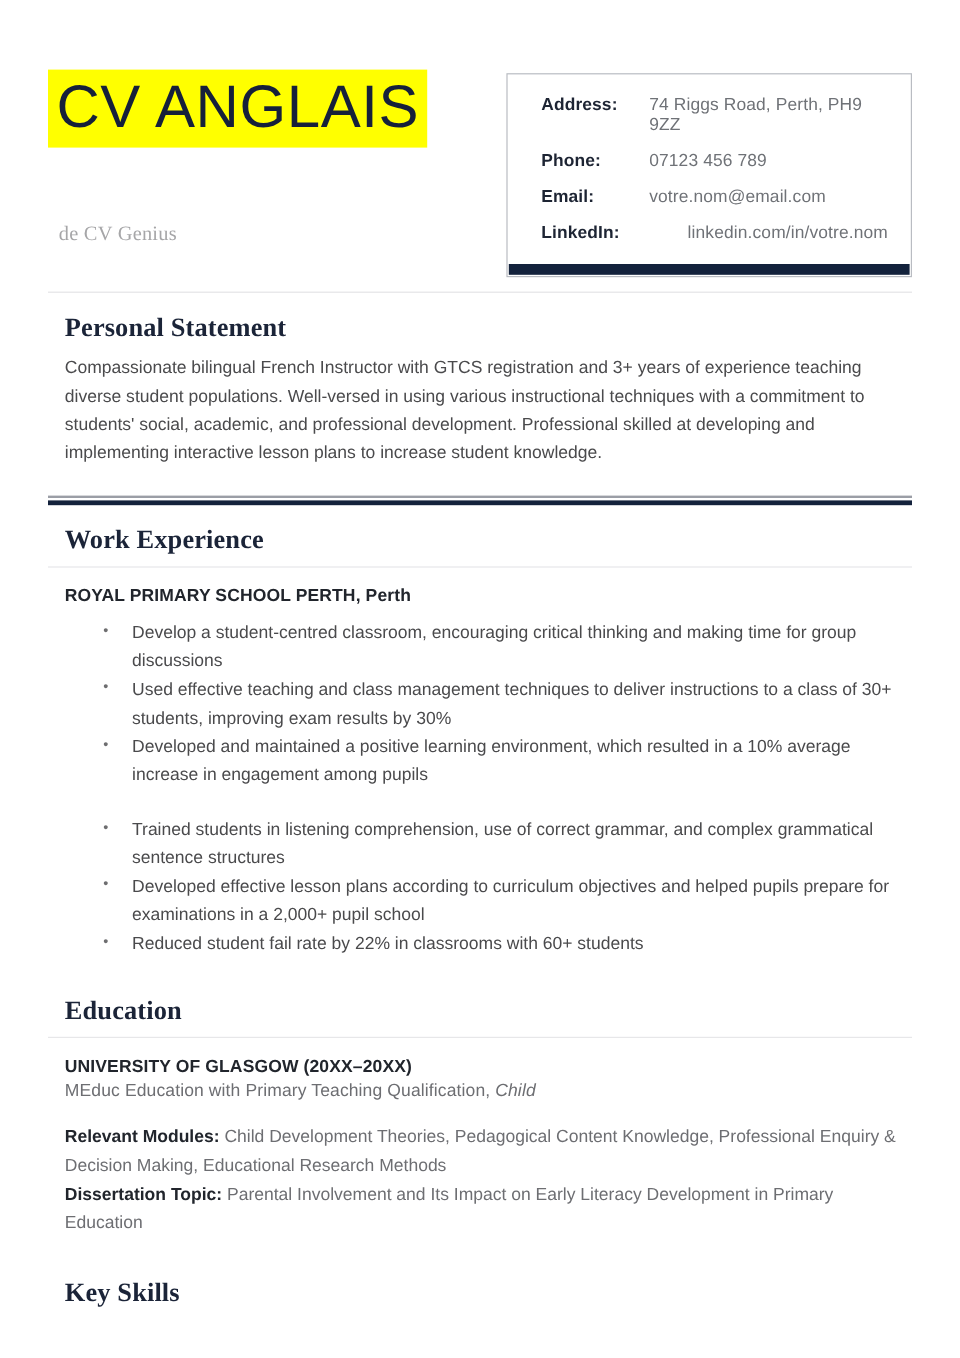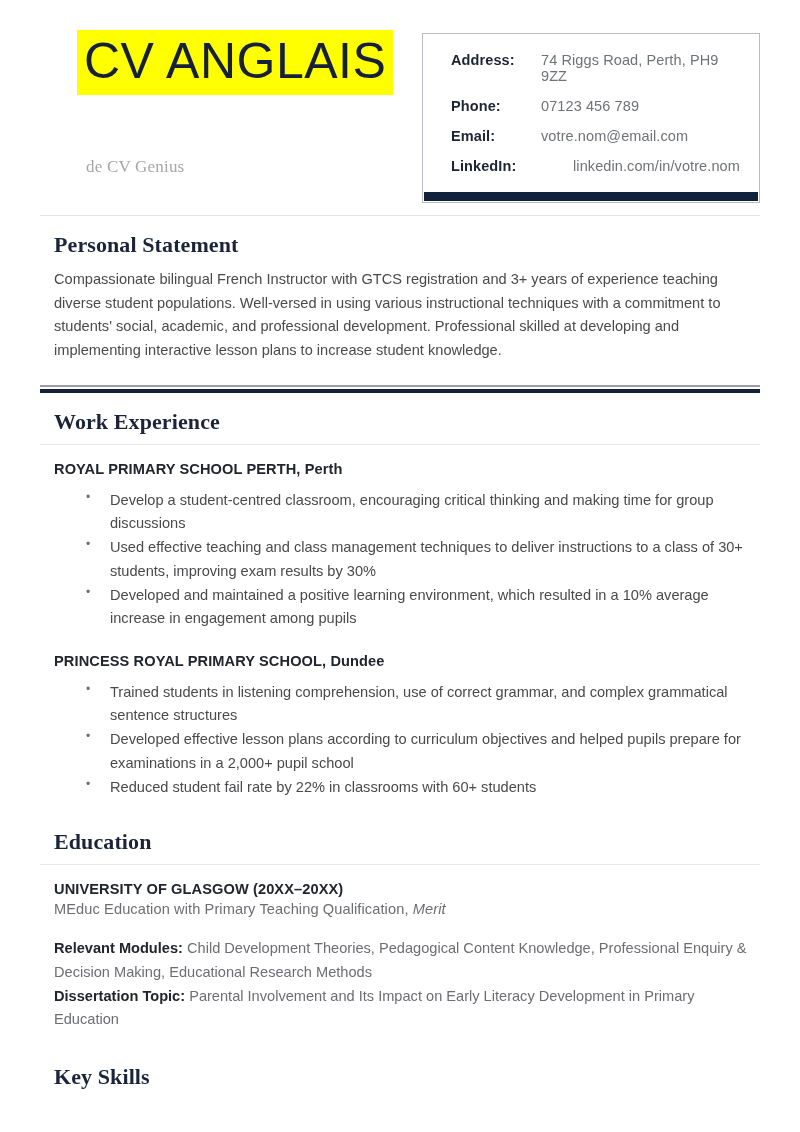--- a/index.html
+++ b/index.html
@@ -21,22 +21,22 @@
     height: 1132px;
     box-sizing: border-box;
     padding: 0 40px;
     background: #ffffff;
   }
 
   
   .header {
     display: flex;
     align-items: flex-start;
-    justify-content: flex-end;
-    padding-top: 30px;
+    justify-content: space-between;
+    padding-top: 58px;
   }
   .header-left {
     width: 345px;
     flex: 0 0 auto;
   }
   .cv-title {
     display: inline-block;
     background: #ffff00;
     color: #16203a;
     font-family: "Liberation Sans", sans-serif;
@@ -243,36 +243,35 @@
     <div class="entry">
       <div class="entry-title">ROYAL PRIMARY SCHOOL PERTH, Perth</div>
       <ul class="bullets">
         <li>Develop a student-centred classroom, encouraging critical thinking and making time for group discussions</li>
         <li>Used effective teaching and class management techniques to deliver instructions to a class of 30+ students, improving exam results by 30%</li>
         <li>Developed and maintained a positive learning environment, which resulted in a 10% average increase in engagement among pupils</li>
       </ul>
     </div>
 
     <div class="entry" style="margin-top:22px;">
-      <div class="entry-title">PRINCESS ROYAL PRIMARY SCHOOL, Dundee</div>
       <ul class="bullets">
         <li>Trained students in listening comprehension, use of correct grammar, and complex grammatical sentence structures</li>
         <li>Developed effective lesson plans according to curriculum objectives and helped pupils prepare for examinations in a 2,000+ pupil school</li>
         <li>Reduced student fail rate by 22% in classrooms with 60+ students</li>
       </ul>
     </div>
   </div>
 
   <div class="section" style="margin-top:14px;">
     <div class="section-title">Education</div>
     <div class="section-title-rule"></div>
 
     <div class="entry">
       <div class="entry-title">UNIVERSITY OF GLASGOW (20XX–20XX)</div>
-      <div class="entry-sub" style="color:#6d6e72;"><span>MEduc Education with Primary Teaching Qualification, </span><span class="italic">Merit</span></div>
+      <div class="entry-sub" style="color:#6d6e72;"><span>MEduc Education with Primary Teaching Qualification, </span><span class="italic">Child</span></div>
     </div>
 
     <div class="edu-block">
       <div class="edu-detail"><span class="lbl">Relevant Modules:</span><span> Child Development Theories, Pedagogical Content Knowledge, Professional Enquiry &amp; Decision Making, Educational Research Methods</span></div>
       <div class="edu-detail"><span class="lbl">Dissertation Topic:</span><span> Parental Involvement and Its Impact on Early Literacy Development in Primary Education</span></div>
     </div>
   </div>
 
   <div class="section" style="margin-top:16px;">
     <div class="section-title">Key Skills</div>

